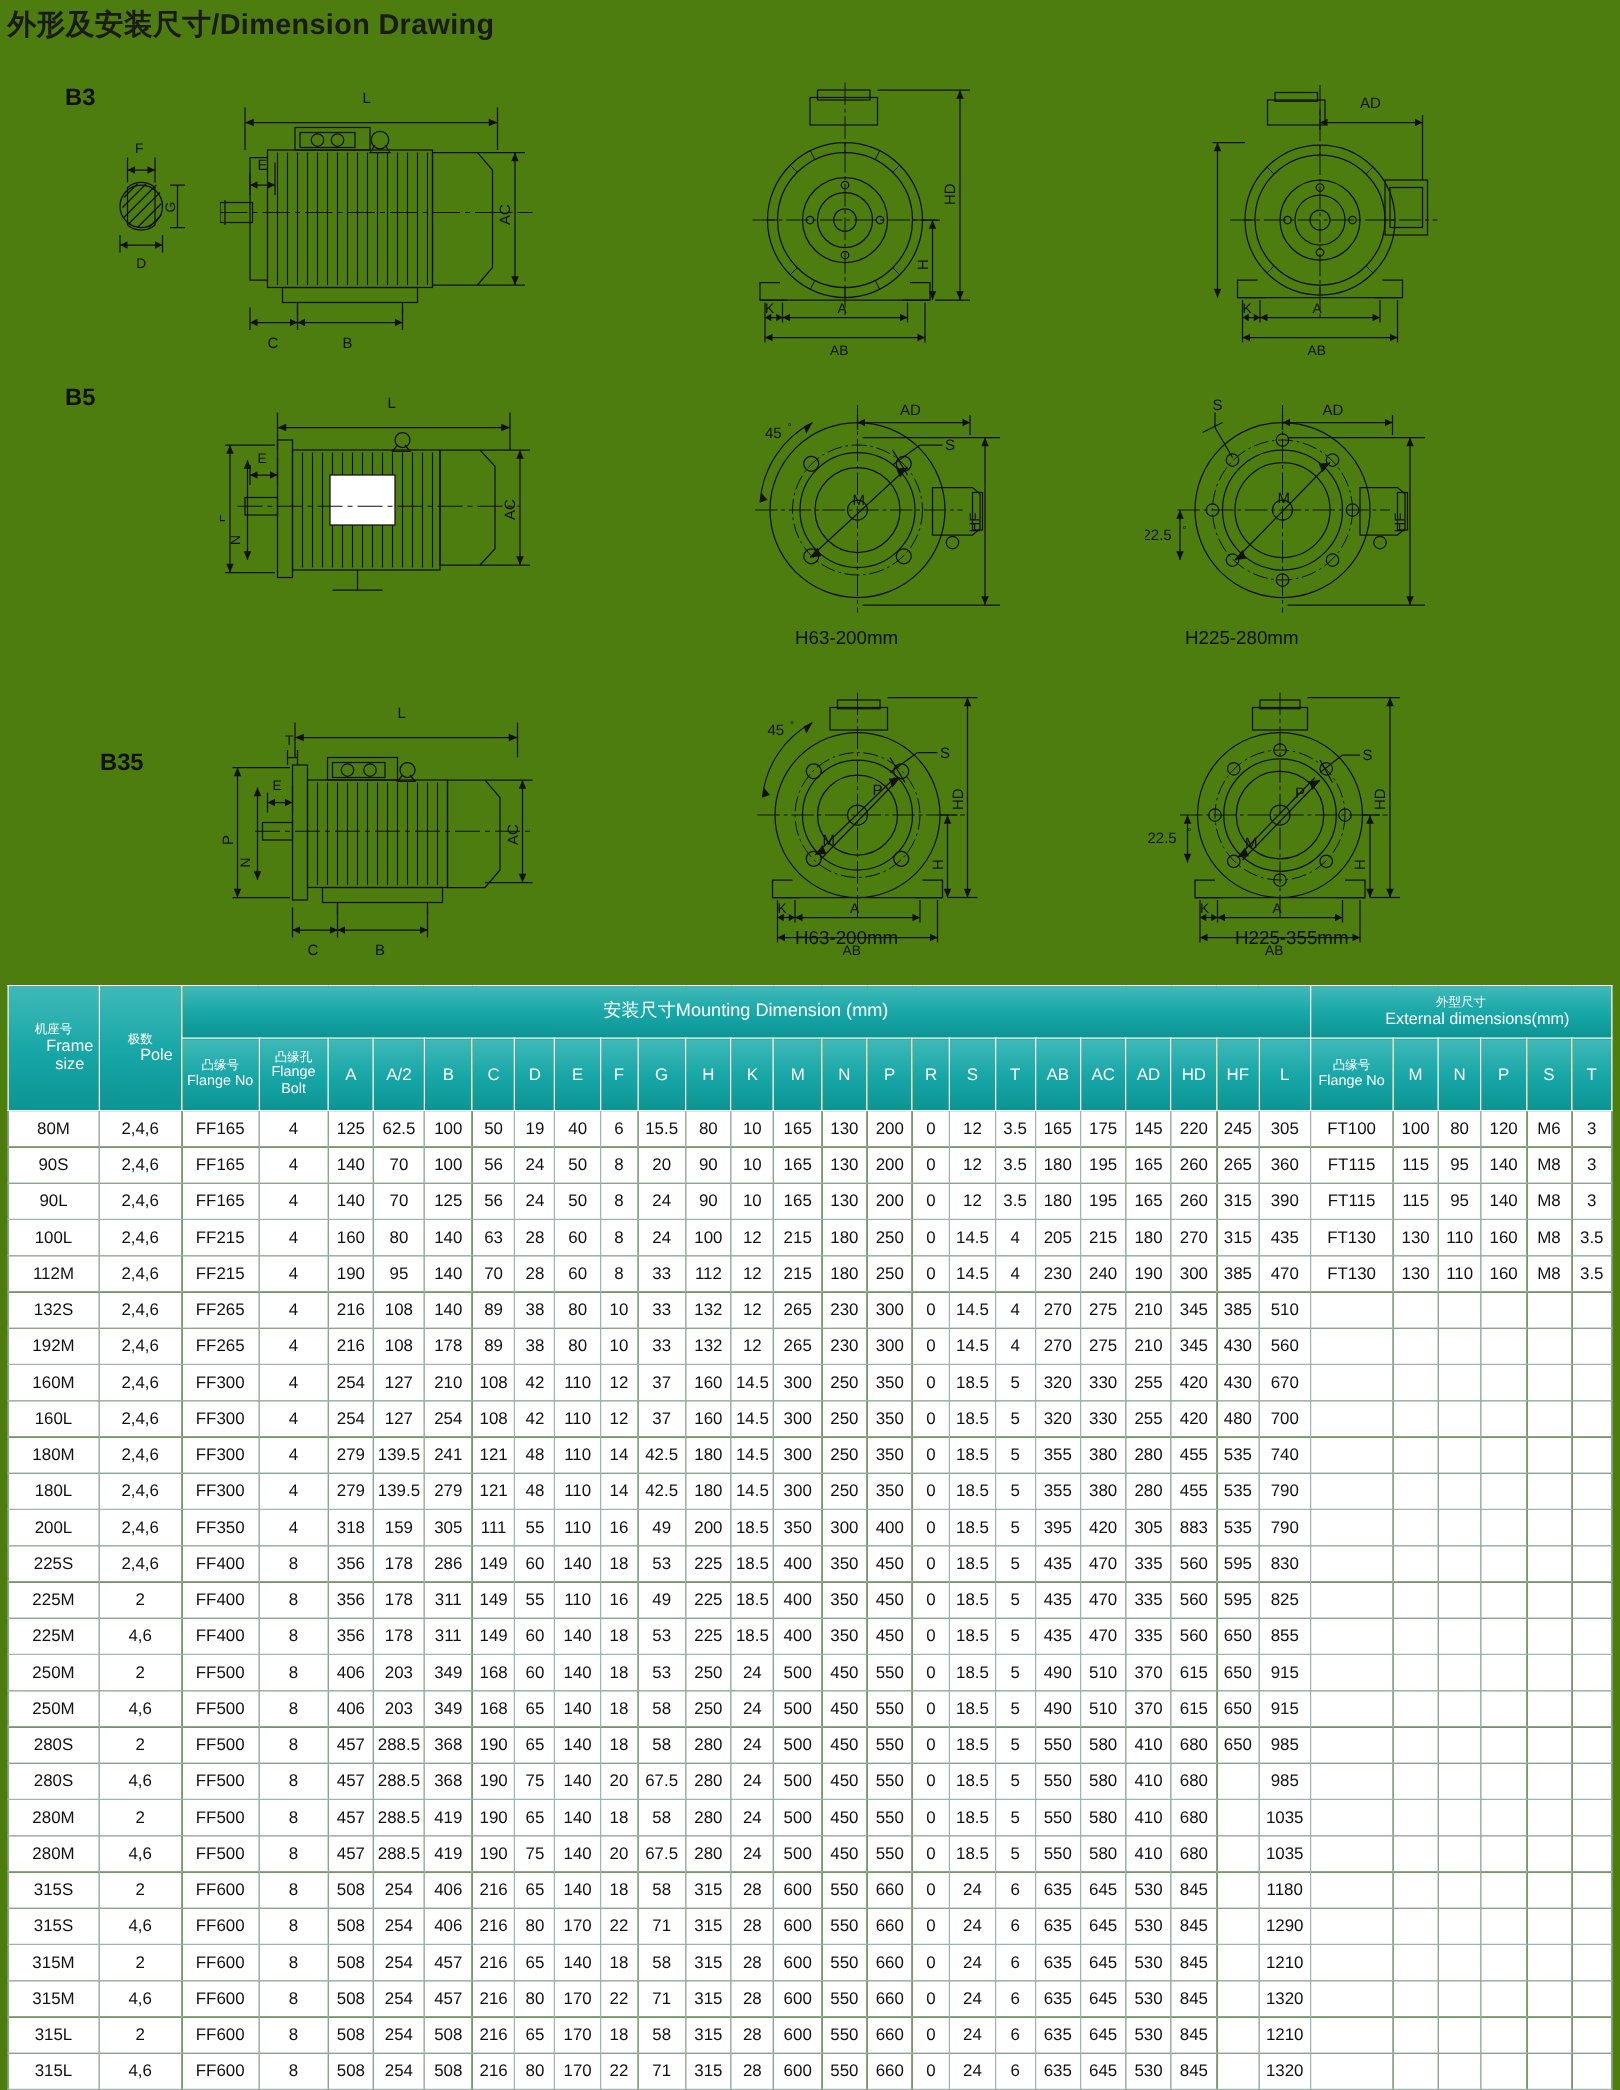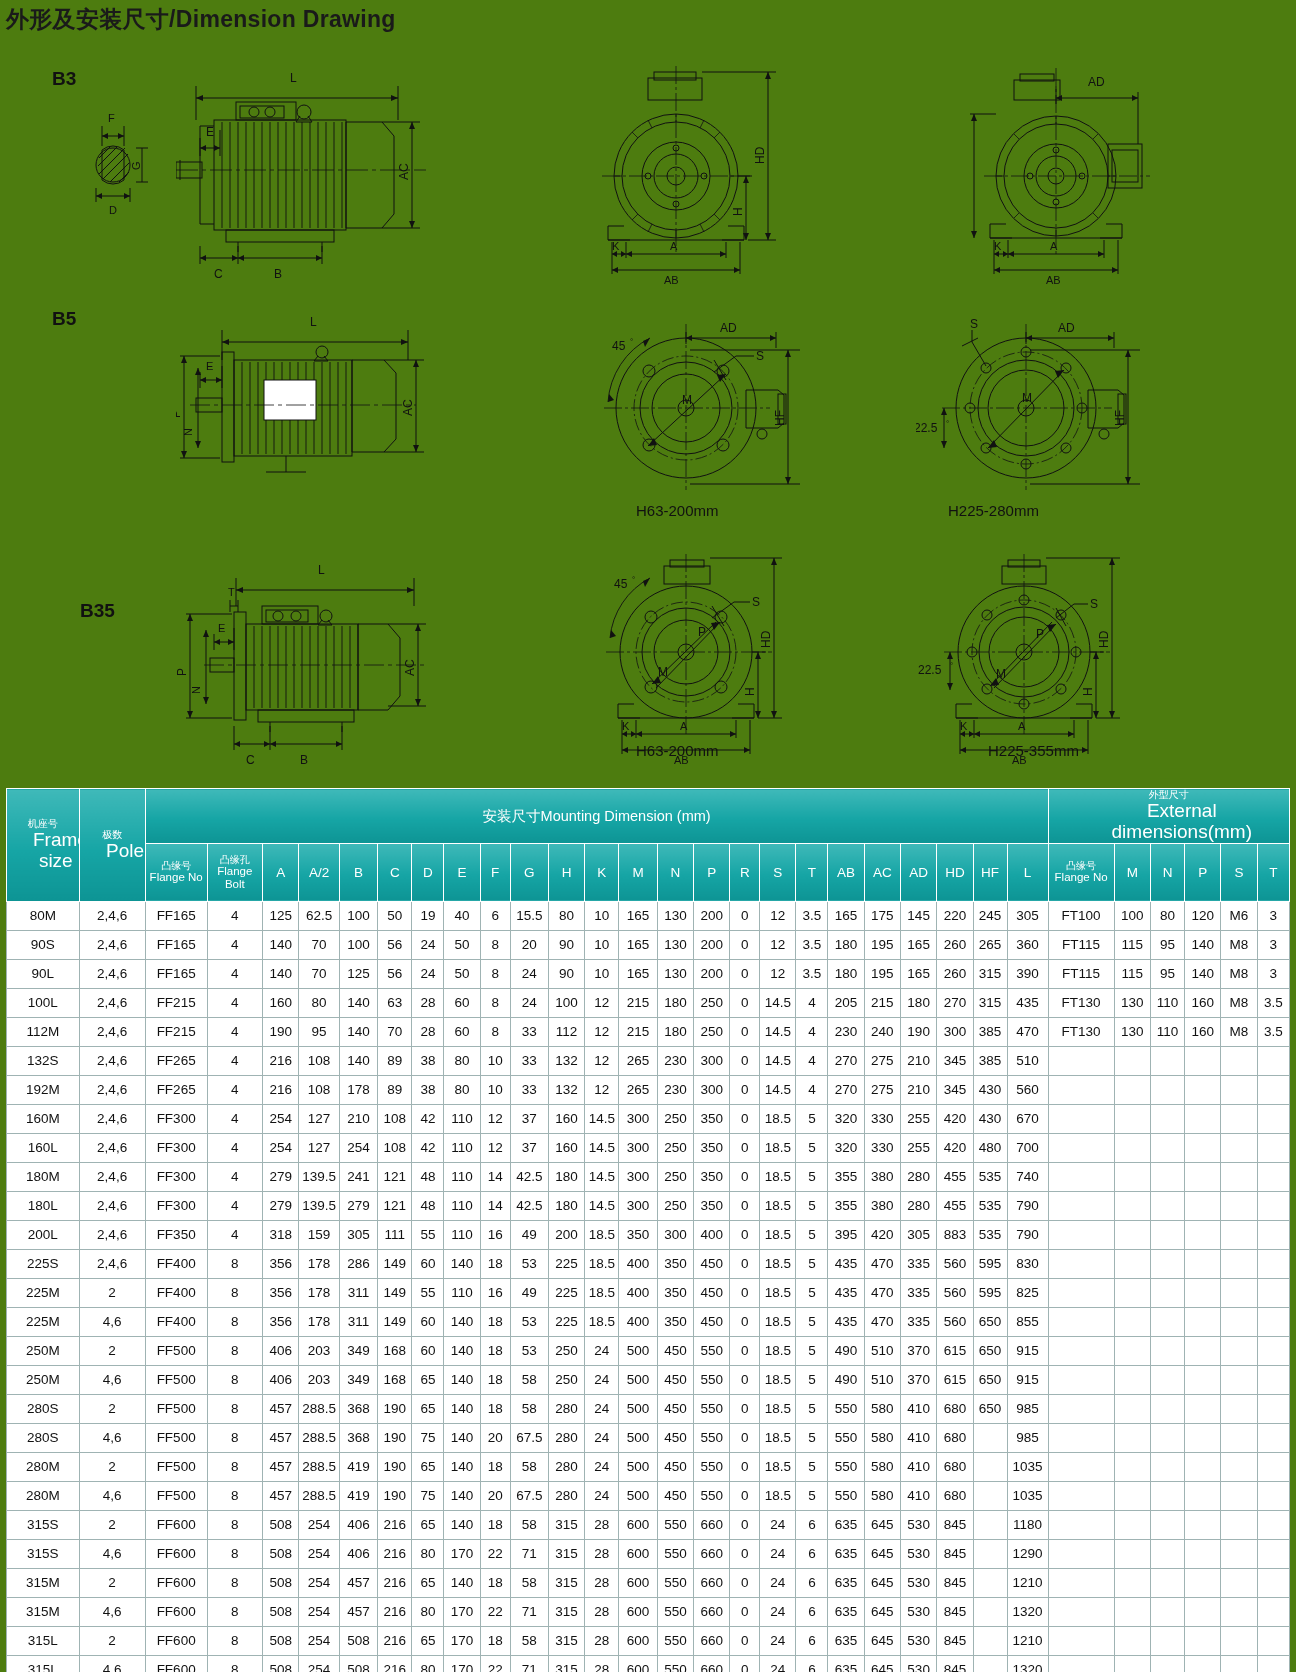--- a/index.html
+++ b/index.html
@@ -61,21 +61,21 @@
     color: #ffffff;
     font-weight: normal;
     border-color: #ffffff;
     font-size: 13px;
   }
   table.dim thead th.grp { font-size: 14.5px; height: 42px; margin-top: 36px; }
   table.dim thead th.stub { height: 100px; font-size: 13.5px; }
   table.dim thead th.sub { height: 58px; font-size: 13.5px; }
   table.dim tbody td { background: #fff; height: 29px; font-size: 13.5px; }
   .cn { font-size: 10px; }
-  .en { font-size: 19px; padding-left: 26px; }
+  .en { font-size: 13px; padding-left: 26px; }
   .tiny { font-size: 11.5px; }
 </style>
 </head>
 <body>
 
 <div class="page">
 
   <div class="doc-title">外形及安装尺寸/Dimension Drawing</div>
 
   <div class="drawings">

